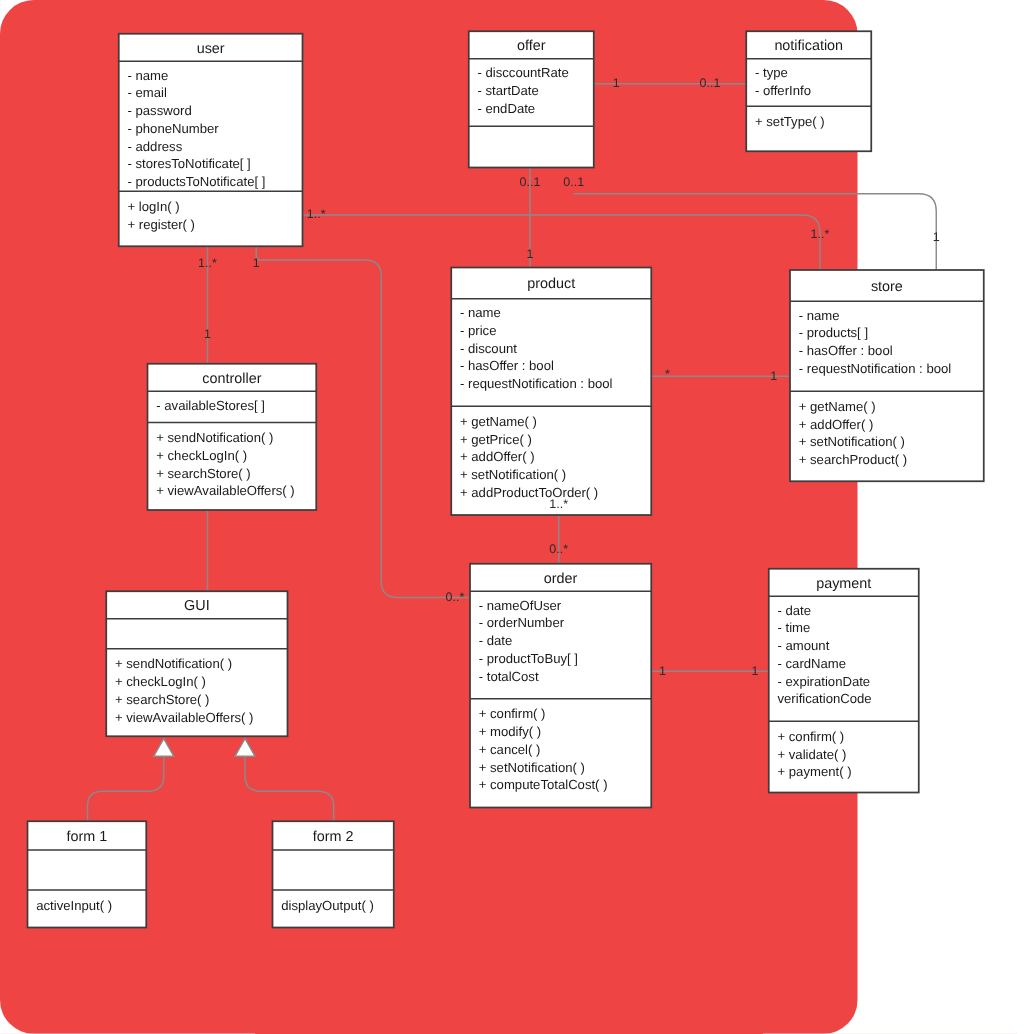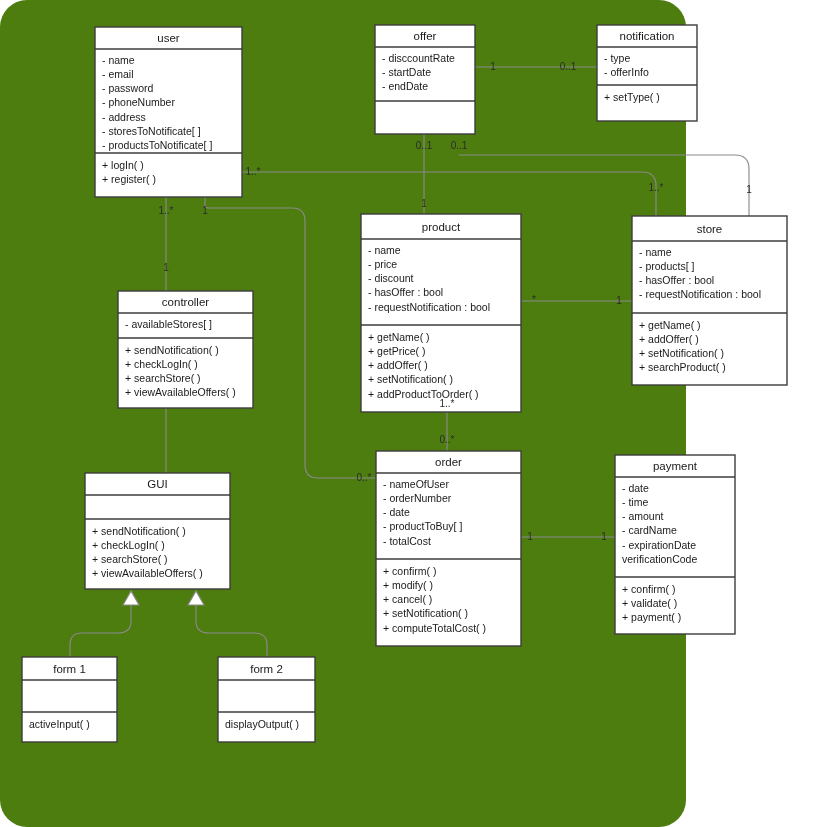--- a/index.html
+++ b/index.html
@@ -10,21 +10,21 @@
   body {
     width: 821px;
     height: 827px;
     font-family: "Liberation Sans", sans-serif;
     overflow: hidden;
   }
   #diagram-root {
     position: relative;
     width: 686px;
     height: 827px;
-    background: #4d7c0f;
+    background: #ef4444;
     border-radius: 27px;
   }
   svg#uml-canvas {
     display: block;
     width: 821px;
     height: 827px;
   }
   .cls-box {
     fill: #ffffff;
     stroke: #3d3d3d;

